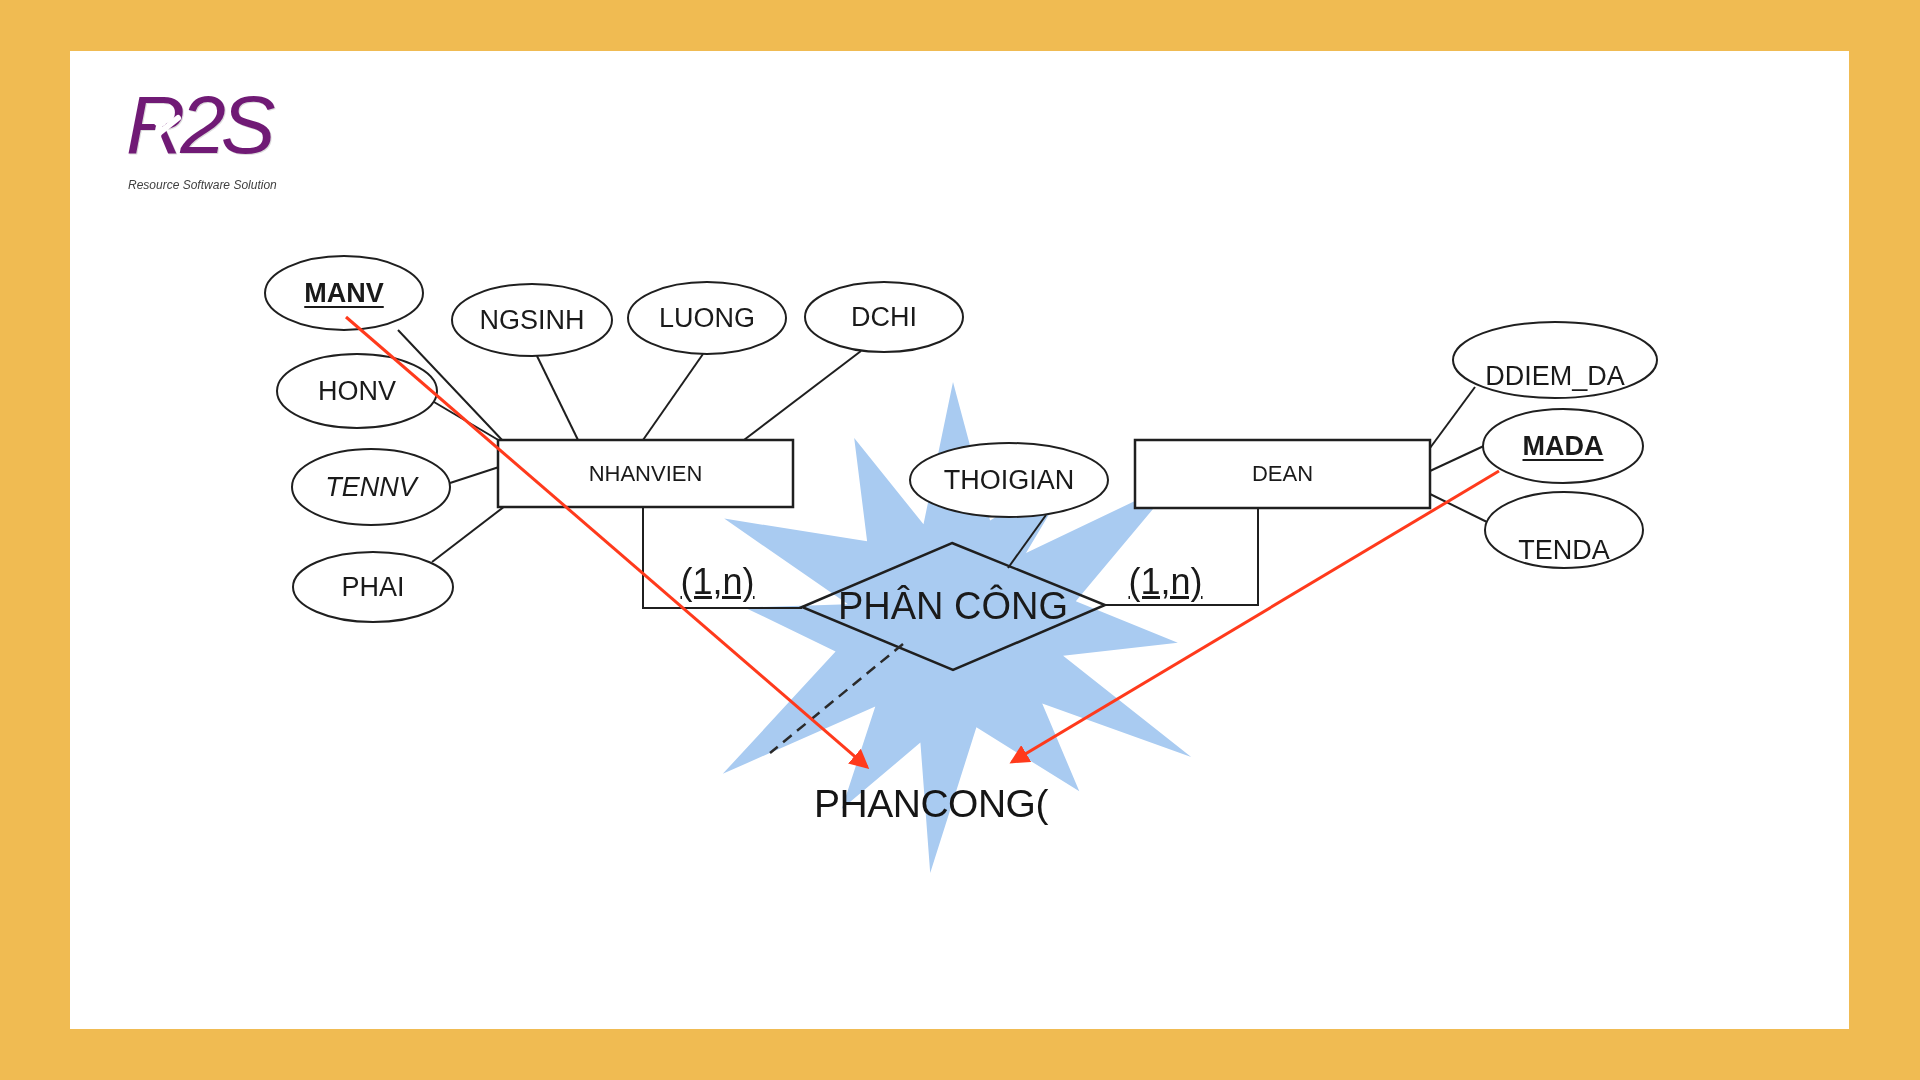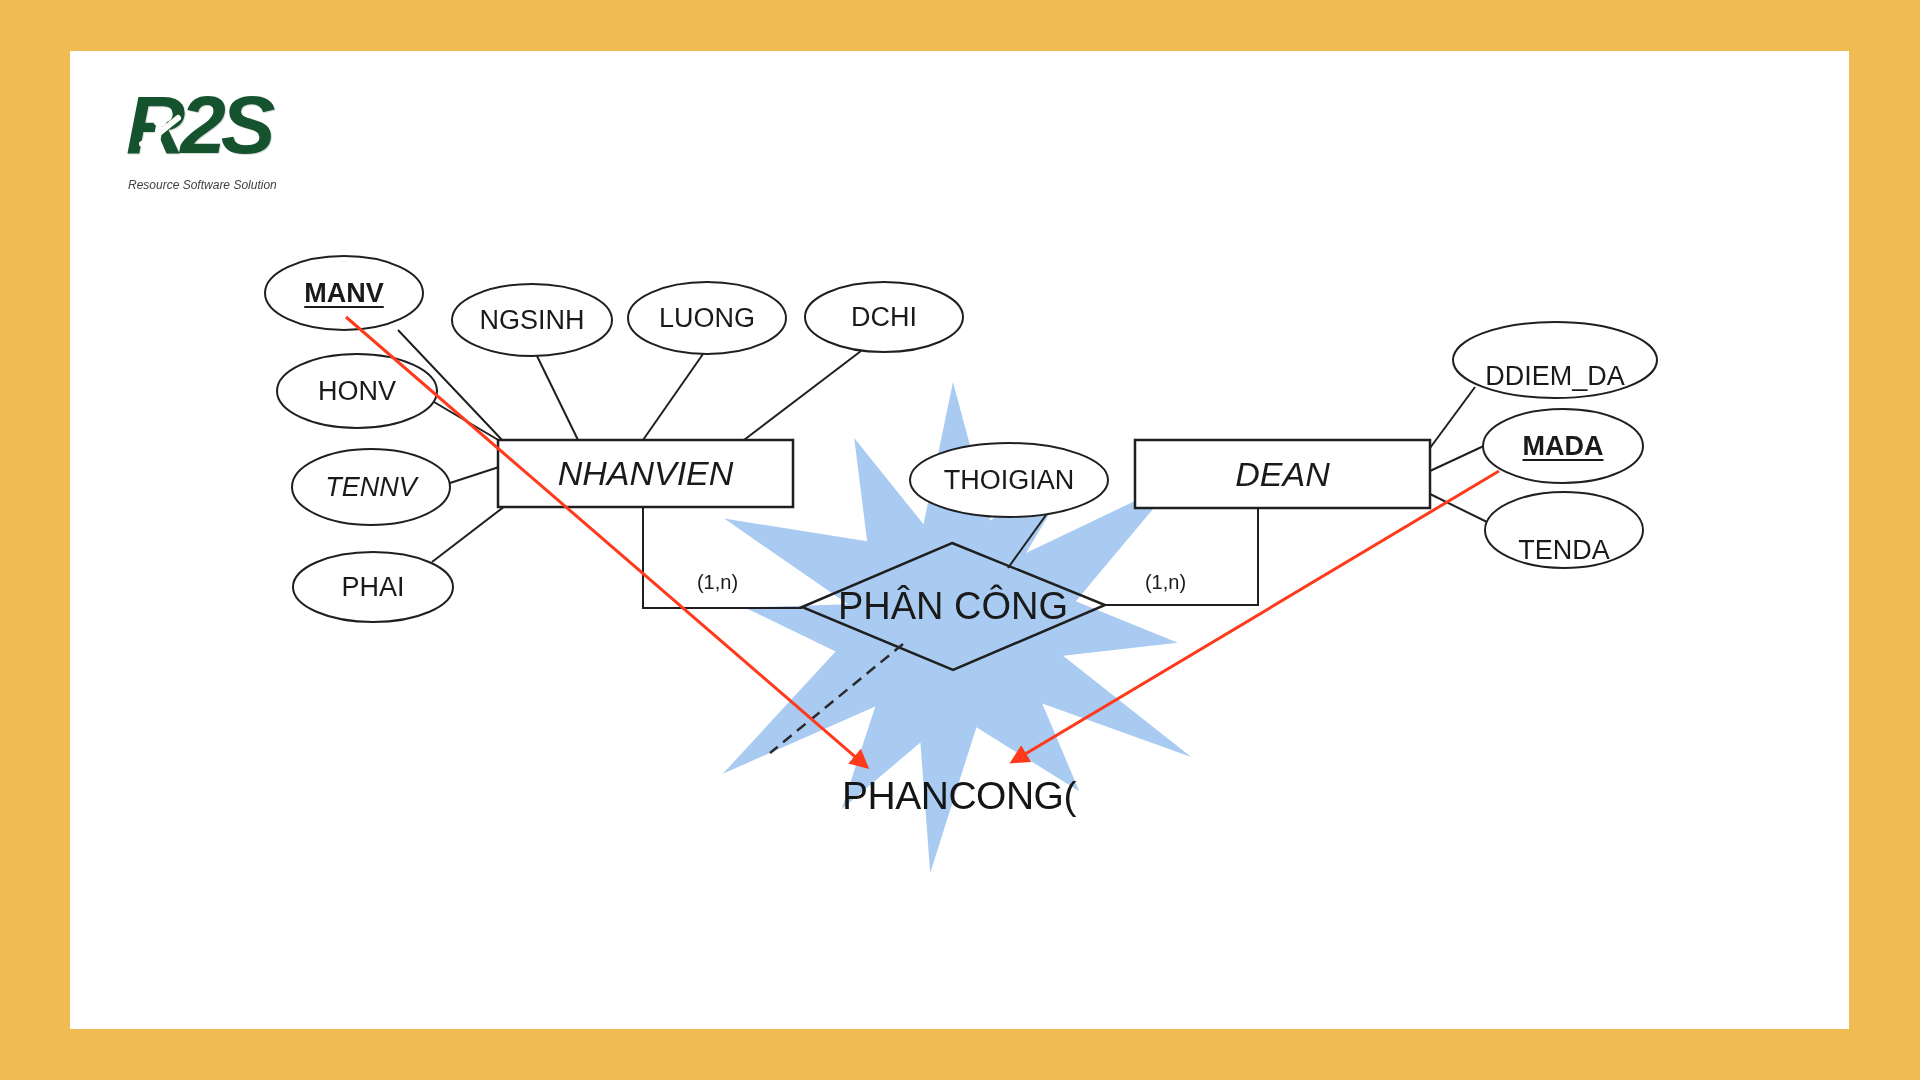--- a/index.html
+++ b/index.html
@@ -12,34 +12,34 @@
     position:absolute;left:70px;top:51px;width:1779px;height:978px;
     background:#ffffff;
   }
   svg.diagram{position:absolute;left:0;top:0;width:1920px;height:1080px;}
   .lbl{
     position:absolute;display:flex;align-items:center;justify-content:center;
     color:#1a1a1a;font-size:27px;letter-spacing:0px;pointer-events:none;
     white-space:nowrap;
   }
   .lbl.key{ text-decoration:underline; text-decoration-thickness:2px; text-underline-offset:4px;font-weight:bold;}
-  .lbl.entity{font-size:34px;font-style:italic;}
+  .lbl.entity{font-size:22px;}
   .lbl.rel{font-size:38px;}
-  .lbl.card{font-size:20px;}
+  .lbl.card{font-size:36px;text-decoration:underline;}
   .result{
-    position:absolute;left:509px;top:774px;width:900px;height:52px;
-    display:flex;align-items:flex-start;justify-content:center;
+    position:absolute;left:481px;top:774px;width:900px;height:52px;
+    display:flex;align-items:flex-end;justify-content:center;
     font-size:39px;color:#151515;letter-spacing:-0.5px;pointer-events:none;white-space:nowrap;gap:36px;
   }
   .result .u{text-decoration:underline;text-decoration-thickness:2px;text-underline-offset:5px;}
   .logo{position:absolute;left:126px;top:96px;width:190px;height:104px;pointer-events:none;}
   .brand{
     position:absolute;left:0;top:-12px;
-    font-size:82px;font-weight:bold;font-style:italic;letter-spacing:-5px;
-    color:#14532d;line-height:1.0;
+    font-size:82px;font-weight:normal;font-style:italic;letter-spacing:-5px;
+    color:#701a75;line-height:1.0;
     text-shadow:1px 1px 0 #dcdcdc;
   }
   .tagline{
     position:absolute;left:2px;top:82px;
     font-size:12px;font-style:italic;color:#404040;white-space:nowrap;letter-spacing:0px;
   }
   .person{position:absolute;left:4px;top:14px;}
 </style>
 </head>
 <body>

